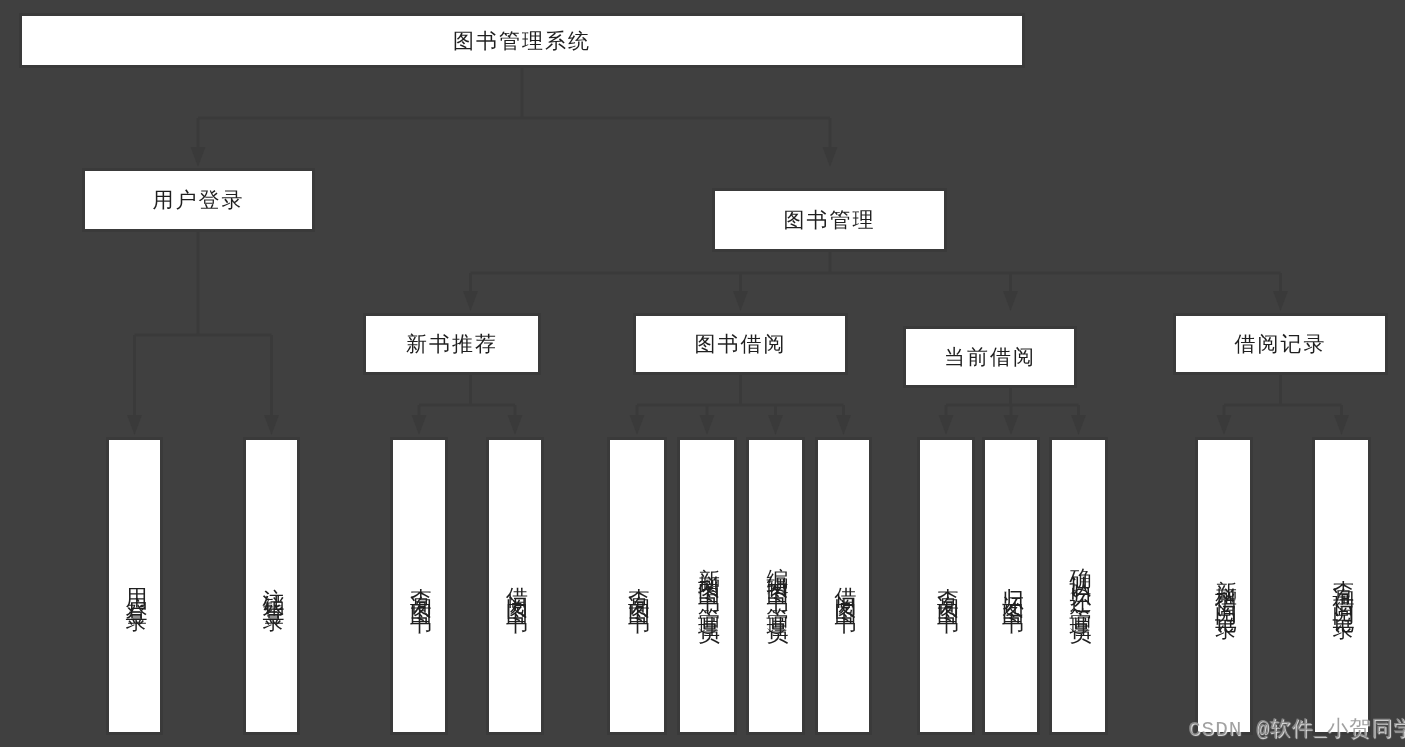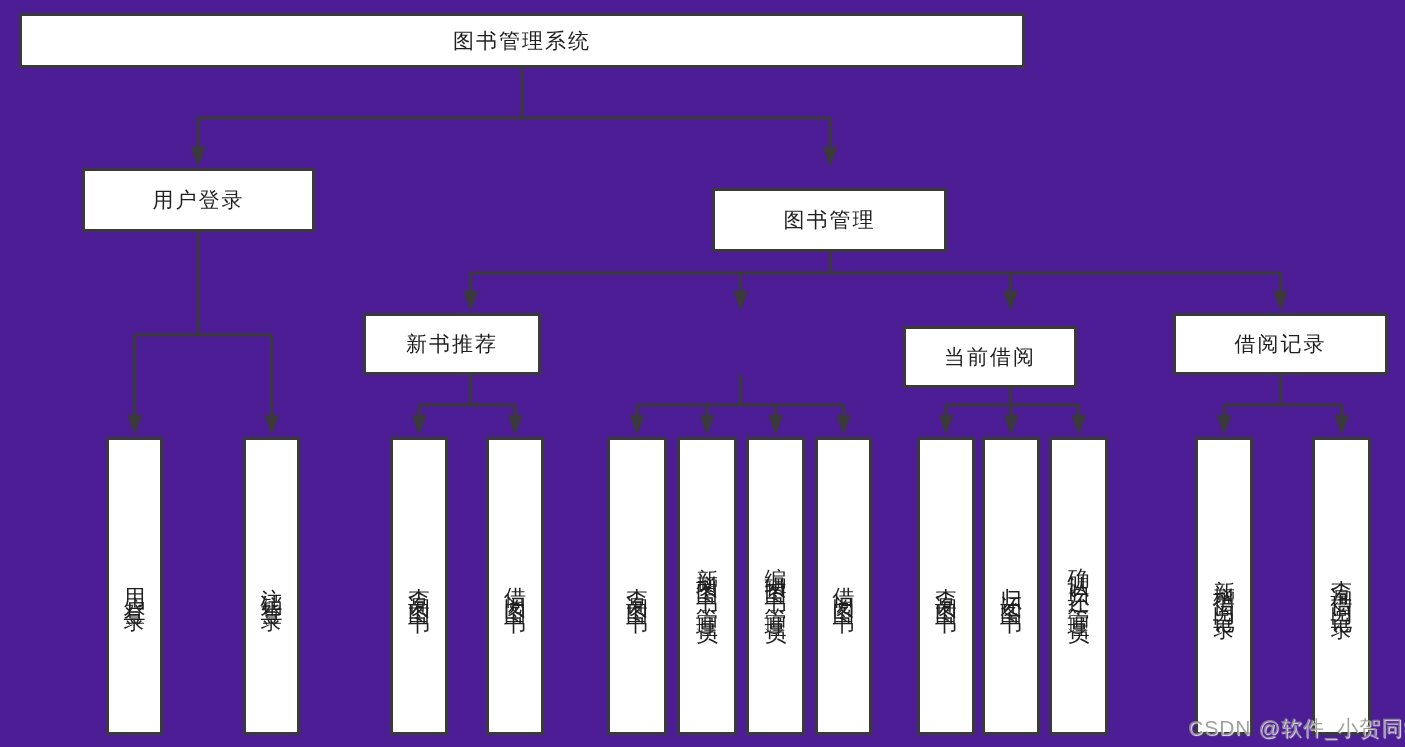--- a/index.html
+++ b/index.html
@@ -1,20 +1,20 @@
 <!DOCTYPE html>
 <html><head>
 <meta charset="utf-8">
 <style>
   html,body{margin:0;padding:0;background:#fff;}
   .canvas{
     position:relative;
     width:1405px;height:747px;
-    background:#4c1d95;
-    font-family:Liberation Sans, sans-serif;
+    background:#404040;
+    font-family:Liberation Mono, monospace;
     overflow:hidden;
   }
   .connectors{position:absolute;left:0;top:0;z-index:0;}
   .node{
     position:absolute;
     background:#ffffff;
     border:3px solid #3a3a3a;
     display:flex;align-items:center;justify-content:center;
     box-sizing:border-box;
     z-index:1;
@@ -88,20 +88,23 @@
   <div class="node nh" style="left:82px;top:168px;width:233px;height:64px;">
     <span class="lbl">用户登录</span>
   </div>
   <div class="node nh" style="left:712px;top:168px;width:235px;height:64px;margin-top:20px;">
     <span class="lbl">图书管理</span>
   </div>
 
   <div class="node nh" style="left:363px;top:313px;width:178px;height:62px;">
     <span class="lbl">新书推荐</span>
   </div>
+  <div class="node nh" style="left:633px;top:313px;width:215px;height:62px;">
+    <span class="lbl">图书借阅</span>
+  </div>
   <div class="node nh" style="left:903px;top:326px;width:174px;height:62px;">
     <span class="lbl">当前借阅</span>
   </div>
   <div class="node nh" style="left:1173px;top:313px;width:215px;height:62px;">
     <span class="lbl">借阅记录</span>
   </div>
 
   <div class="node nv" style="left:106px;top:437px;width:57px;height:298px;">
     <span class="lbl">用户登录</span>
   </div>

